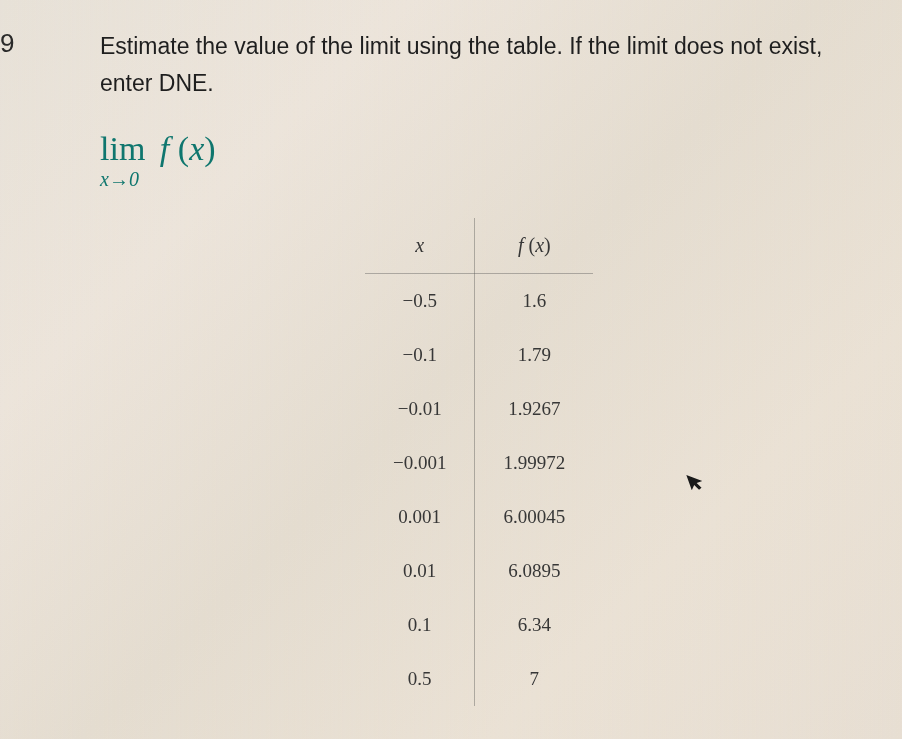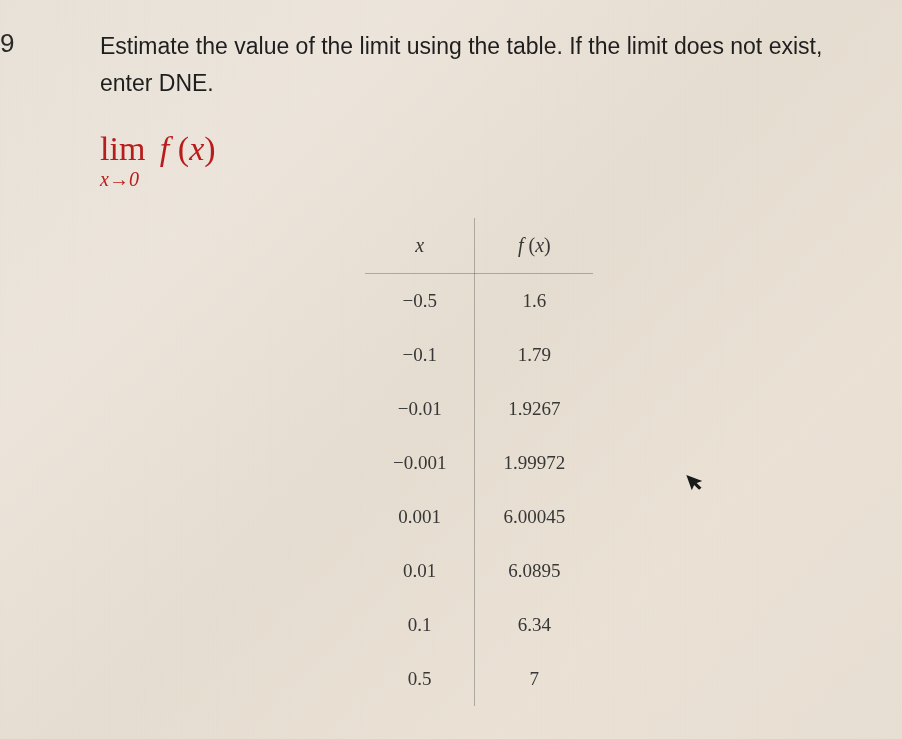--- a/index.html
+++ b/index.html
@@ -44,21 +44,21 @@
     }
     .instruction {
       font-family: Arial, sans-serif;
       font-size: 23px;
       color: #1a1a1a;
       line-height: 1.6;
       margin-bottom: 28px;
     }
     .limit-expression {
       font-size: 34px;
-      color: #b91c1c;
+      color: #0f766e;
       margin-bottom: 30px;
       position: relative;
       display: inline-block;
     }
     .limit-word {
       font-size: 34px;
     }
     .limit-sub {
       font-size: 20px;
       position: absolute;

